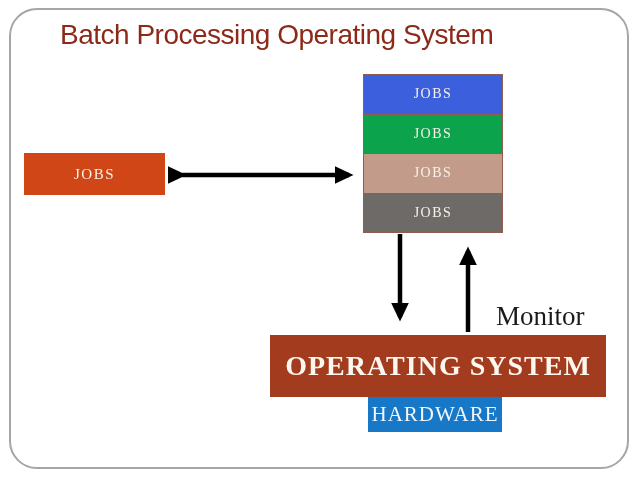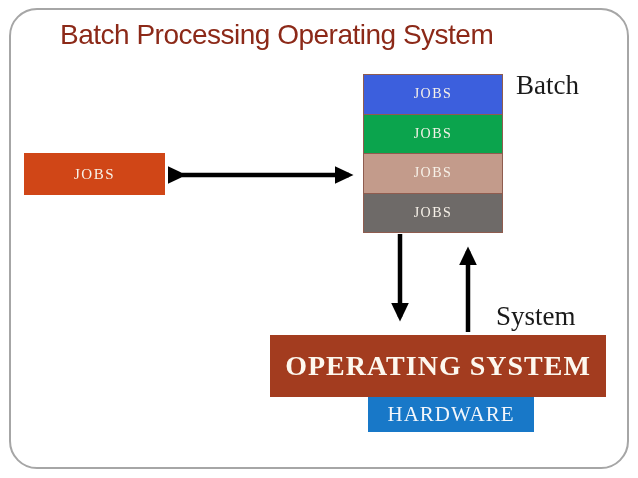--- a/index.html
+++ b/index.html
@@ -86,21 +86,21 @@
     color: #fdf8ef;
     font-weight: bold;
     font-size: 28px;
     letter-spacing: 1px;
     white-space: nowrap;
   }
 
   .hardware-box {
     position: absolute;
     left: 368px; top: 397px;
-    width: 166px; height: 35px;
+    width: 134px; height: 35px;
     background: #1878c8;
     display: flex; align-items: center; justify-content: center;
     color: #f2f6fb;
     font-size: 21px;
     letter-spacing: 1px;
     white-space: nowrap;
   }
 
   .arrow-layer {
     position: absolute;
@@ -130,23 +130,22 @@
       <span>JOBS</span>
     </div>
     <div class="batch-job-box" style="background-color: rgb(195, 155, 139);">
       <span>JOBS</span>
     </div>
     <div class="batch-job-box" style="background-color: rgb(110, 106, 104);">
       <span>JOBS</span>
     </div>
   </div>
 
-  <div class="batch-label">Batch</div>
 
-  <div class="monitor-label">System</div>
+  <div class="monitor-label">Monitor</div>
 
   <div class="os-box" style="background-color: rgb(163, 60, 31);">
     <span>OPERATING SYSTEM</span>
   </div>
 
   <div class="hardware-box" style="background-color: rgb(24, 120, 200);">
     <span>HARDWARE</span>
   </div>
 
   <svg class="arrow-layer" width="638" height="478" viewBox="0 0 638 478" xmlns="http://www.w3.org/2000/svg">

